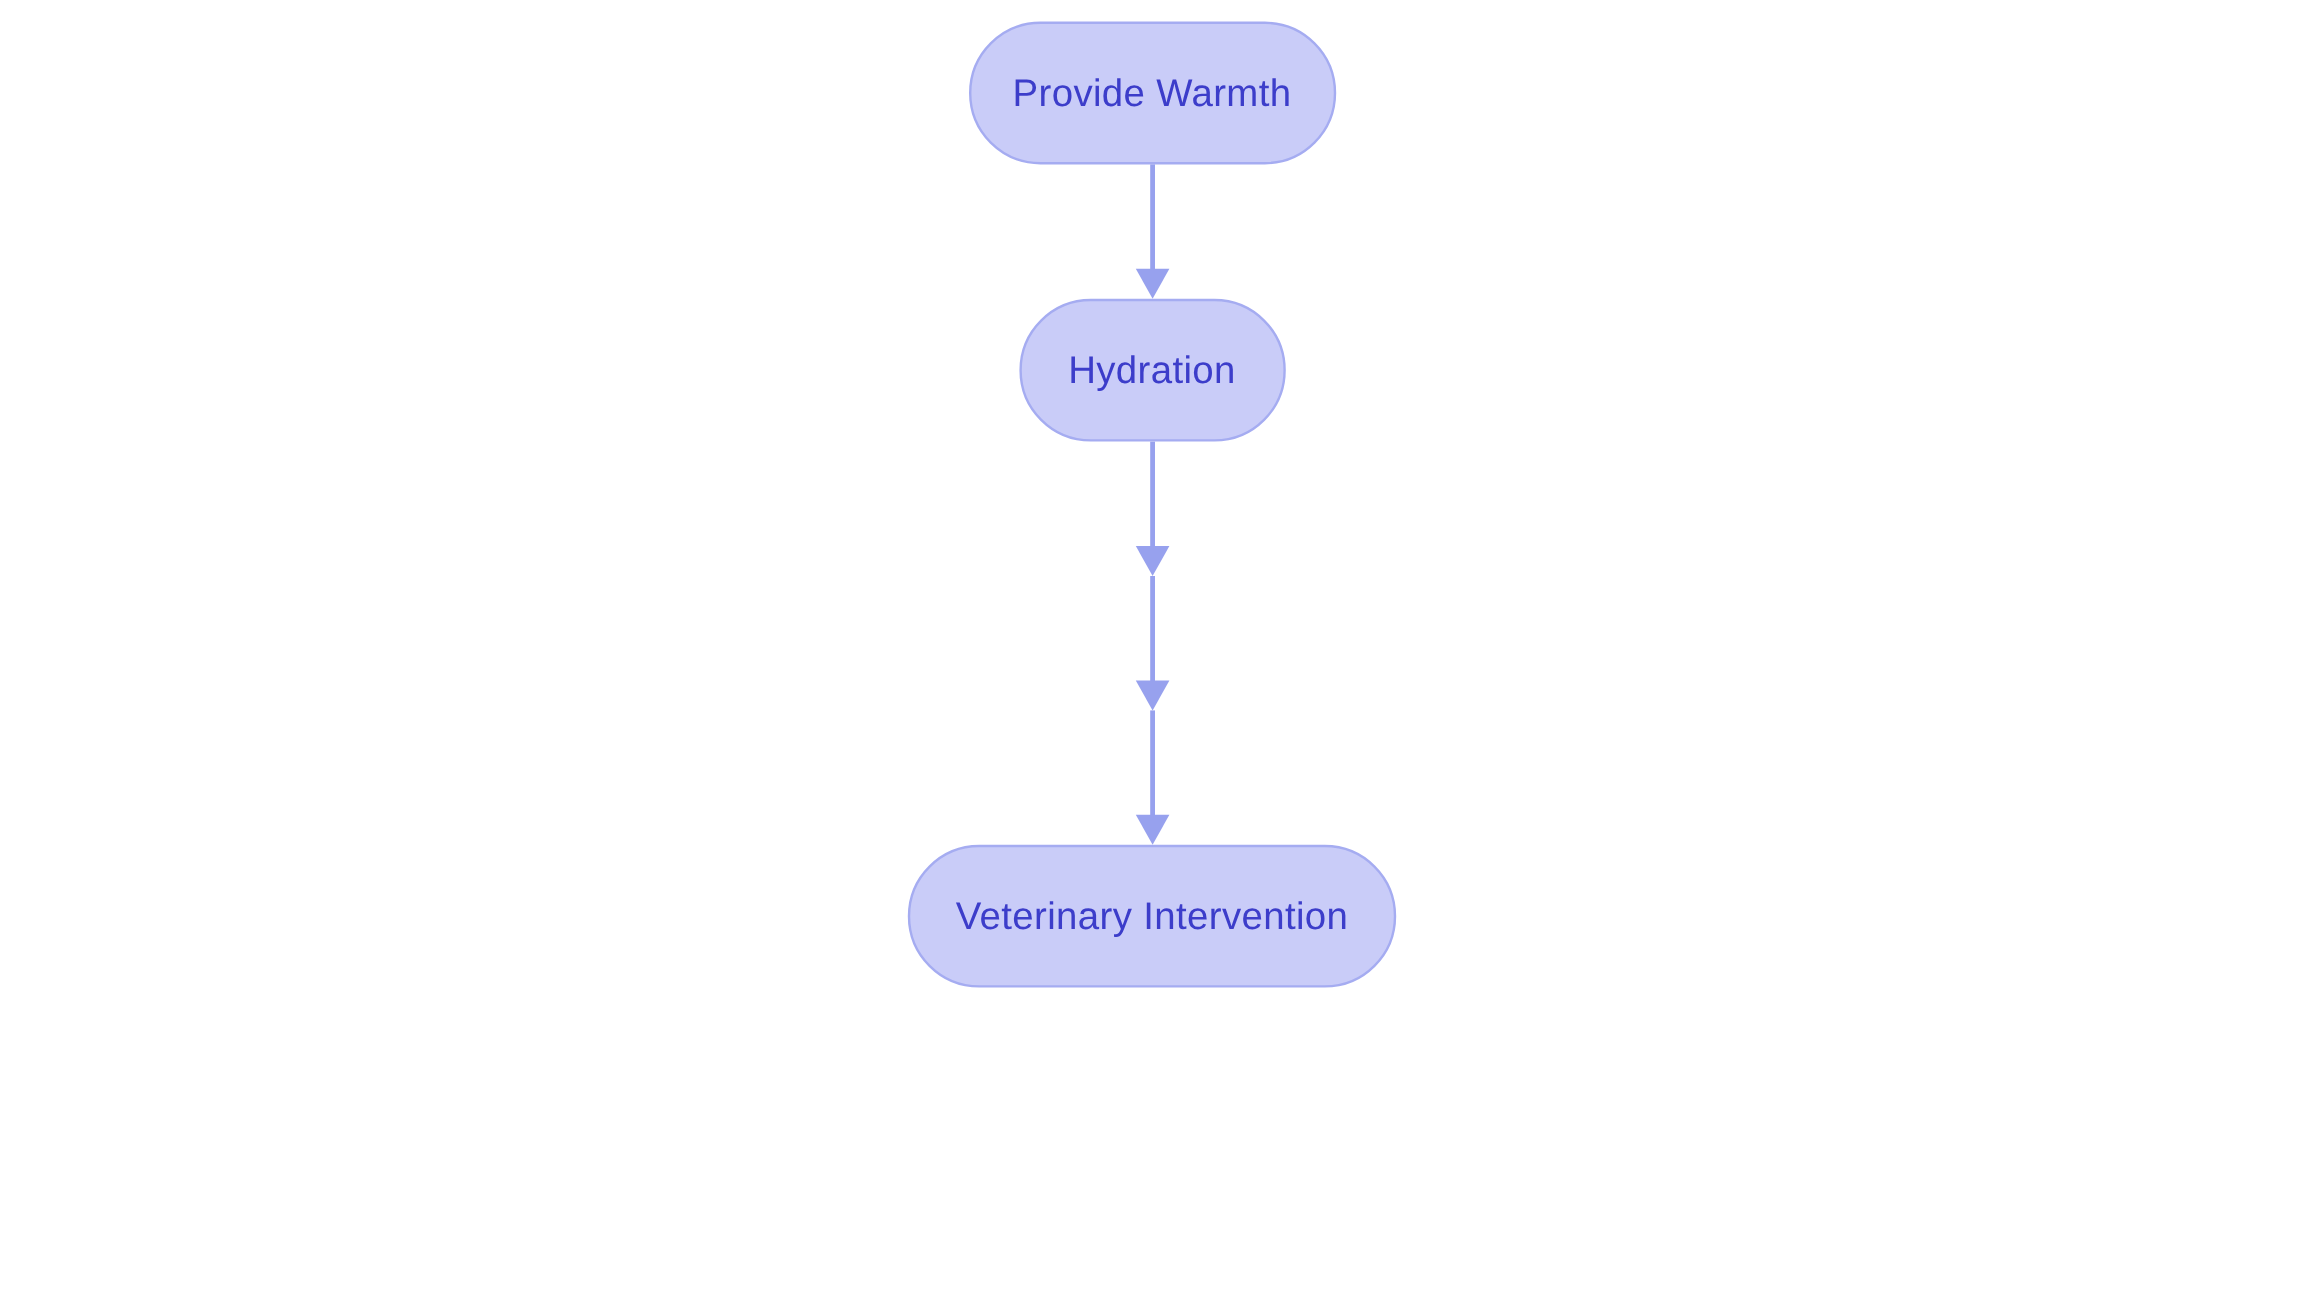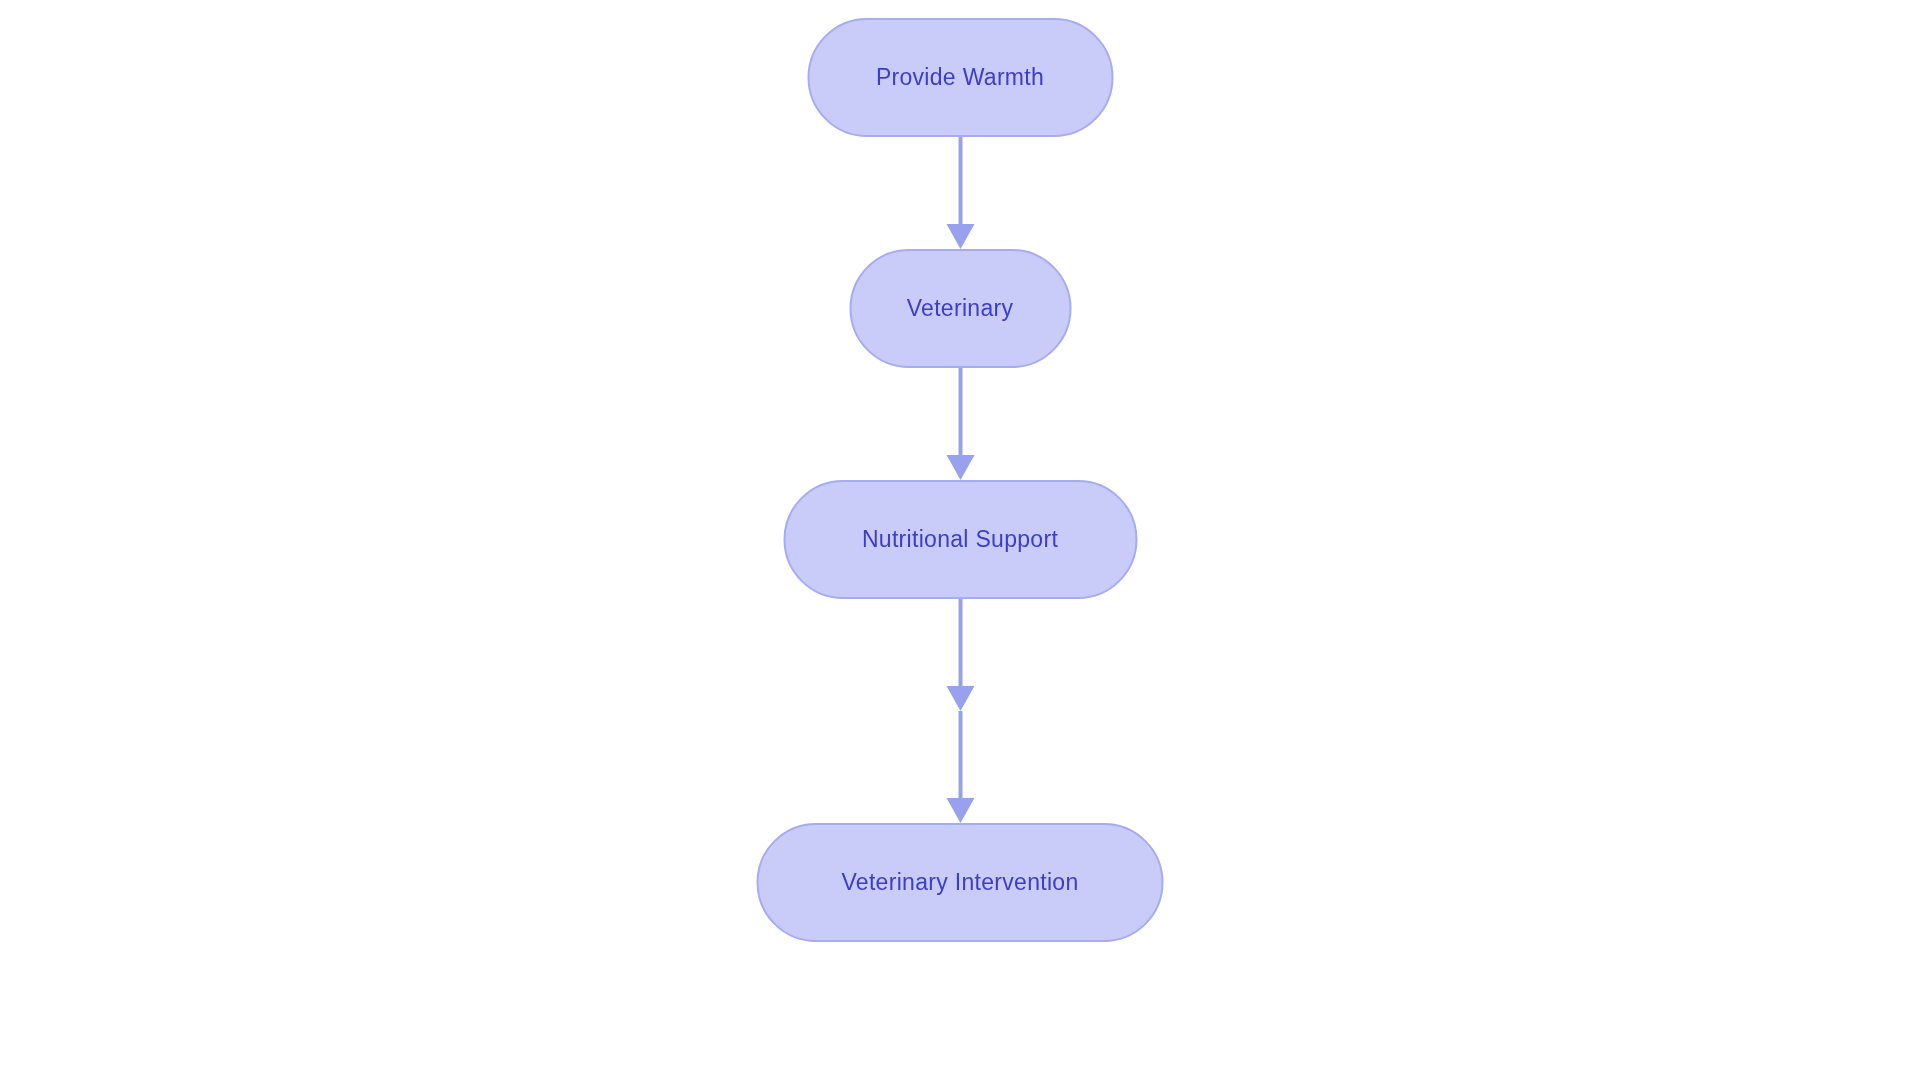--- a/index.html
+++ b/index.html
@@ -30,21 +30,21 @@
     border-radius: 60px;
     background: #c9ccf8;
     border: 2px solid #a5acf1;
     display: flex;
     align-items: center;
     justify-content: center;
     flex: 0 0 auto;
   }
   .node .label {
     color: #3c3dca;
-    font-size: 23px;
+    font-size: 32px;
     letter-spacing: 0.3px;
     white-space: nowrap;
   }
   .n1 { width: 306px; }
   .n2 { width: 222px; }
   .n3 { width: 354px; }
   .n4 { width: 302px; }
   .n5 { width: 407px; }
   .arrow {
     height: 112px;
@@ -77,31 +77,28 @@
     <div class="node n1">
       <span class="label">Provide Warmth</span>
     </div>
 
     <div class="arrow">
       <div class="line"></div>
       <div class="head"></div>
     </div>
 
     <div class="node n2">
-      <span class="label">Veterinary</span>
+      <span class="label">Hydration</span>
     </div>
 
     <div class="arrow">
       <div class="line"></div>
       <div class="head"></div>
     </div>
 
-    <div class="node n3">
-      <span class="label">Nutritional Support</span>
-    </div>
 
     <div class="arrow">
       <div class="line"></div>
       <div class="head"></div>
     </div>
 
 
     <div class="arrow">
       <div class="line"></div>
       <div class="head"></div>

